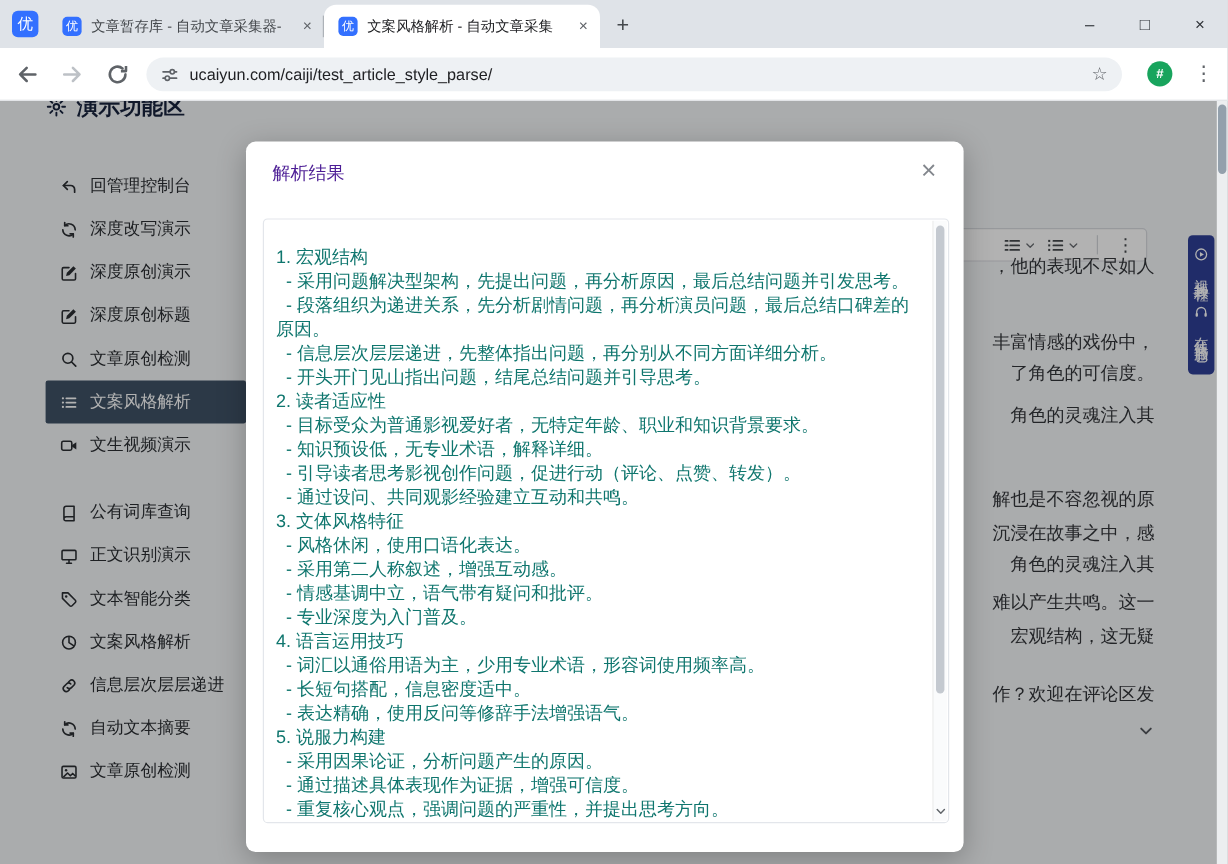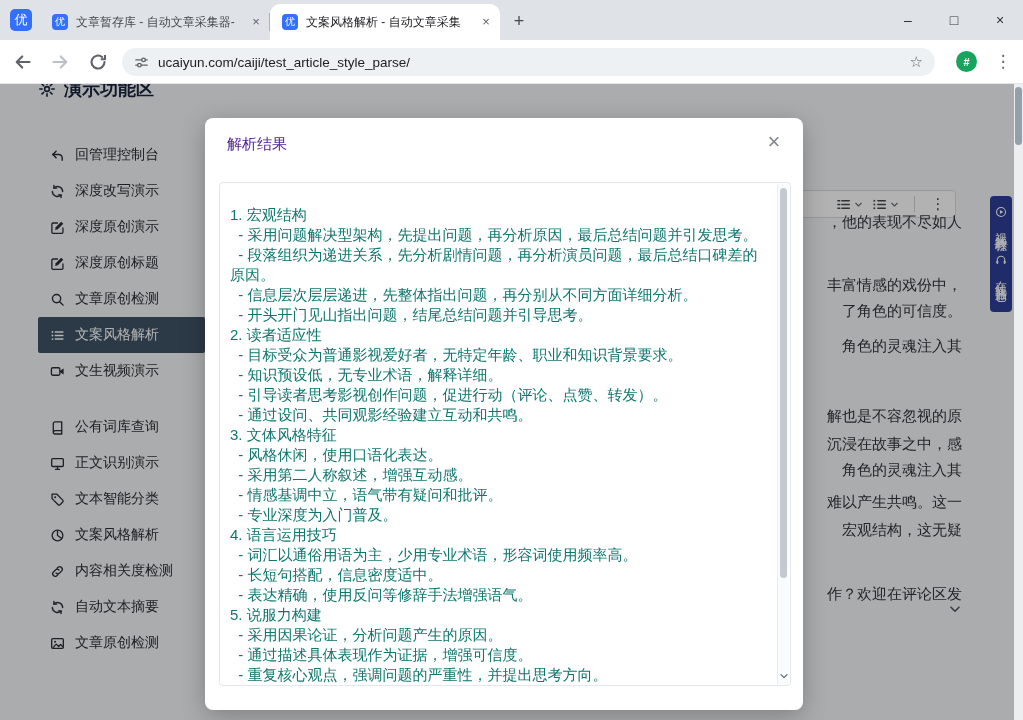--- a/index.html
+++ b/index.html
@@ -50,21 +50,21 @@
   .ed-btn{display:flex;align-items:center;gap:2px;cursor:pointer}
   .ed-btn .ic{width:15px;height:15px}
   .ed-btn .ic.sm{width:11px;height:11px;color:#6a6e73}
   .ed-divider{width:1px;height:16px;background:#d3d6da;margin:0 6px}
   .ed-dots{width:18px;text-align:center;font-size:15px;color:#45494d;cursor:pointer}
 
   .frag{position:absolute;right:61px;font-size:15px;color:#33363a;white-space:nowrap}
   .frag:nth-child(1){top:129px}.frag:nth-child(2){top:192px}.frag:nth-child(3){top:218px}
   .frag:nth-child(4){top:253px}.frag:nth-child(5){top:323px}.frag:nth-child(6){top:351px}
   .frag:nth-child(7){top:377px}.frag:nth-child(8){top:409px}.frag:nth-child(9){top:437px}
-  .frag:nth-child(10){top:501px}
+  .frag:nth-child(10){top:485px}
   .bg-chevron{position:absolute;right:60px;top:517px;width:16px;height:16px;color:#54585d}
 
   .float-panel{position:absolute;right:11px;top:112px;width:22px;background:#2f4097;border-radius:4px;display:flex;flex-direction:column;align-items:center;padding:10px 0;color:#fff;z-index:2}
   .fp-item{display:flex;flex-direction:column;align-items:center;gap:5px;cursor:pointer}
   .fp-item + .fp-item{margin-top:9px;padding-top:9px;border-top:1px solid rgba(255,255,255,.4)}
   .fp-item .ic{width:12px;height:12px}
   .fp-label{writing-mode:vertical-rl;font-size:12px;letter-spacing:3px;line-height:14px}
   .fp-foot{margin-top:10px;width:9px;height:9px;border:1.5px solid #fff;border-radius:2px}
 
   .page-scrollbar{position:absolute;right:0;top:0;bottom:0;width:9px;background:#eceef0;z-index:12}
@@ -301,21 +301,21 @@
         <div class="side-item">
         <svg class="ic">
             <use href="#icon-pie"></use>
           </svg>
         <span>文案风格解析</span>
       </div>
         <div class="side-item">
         <svg class="ic">
             <use href="#icon-link"></use>
           </svg>
-        <span>内容相关度检测</span>
+        <span>信息层次层层递进</span>
       </div>
         <div class="side-item">
         <svg class="ic">
             <use href="#icon-refresh"></use>
           </svg>
         <span>自动文本摘要</span>
       </div>
         <div class="side-item">
         <svg class="ic">
             <use href="#icon-image"></use>

